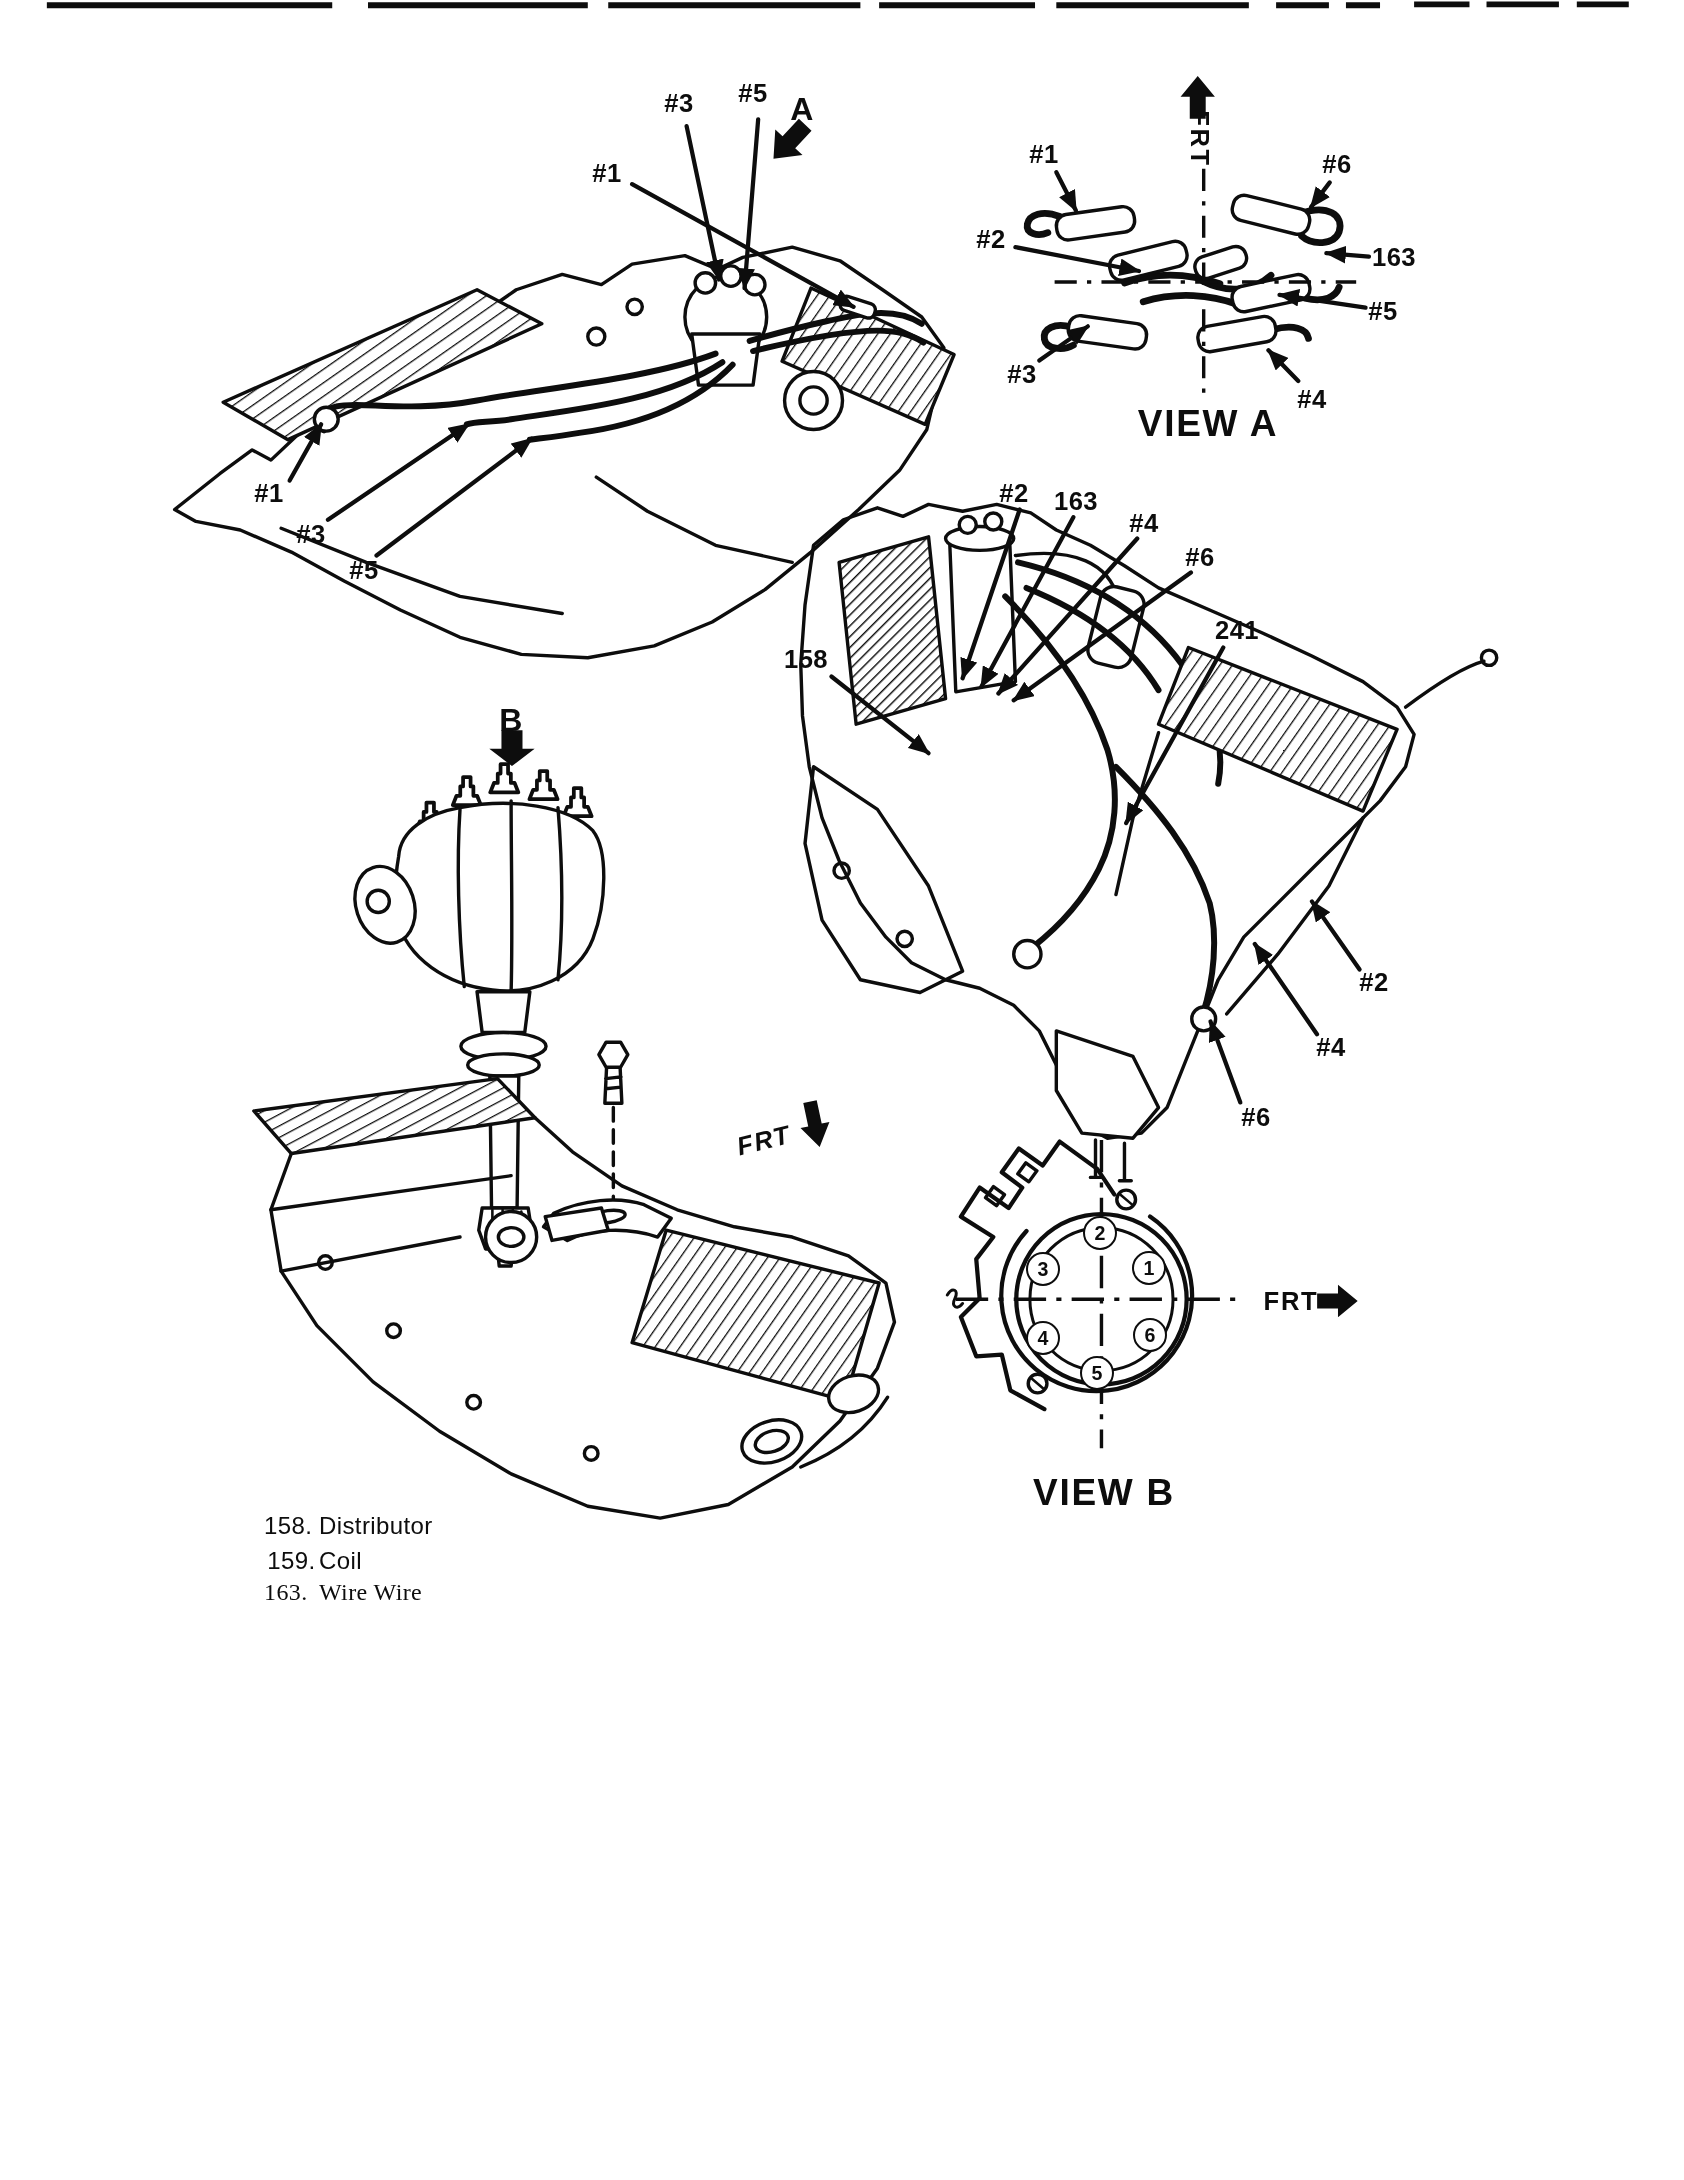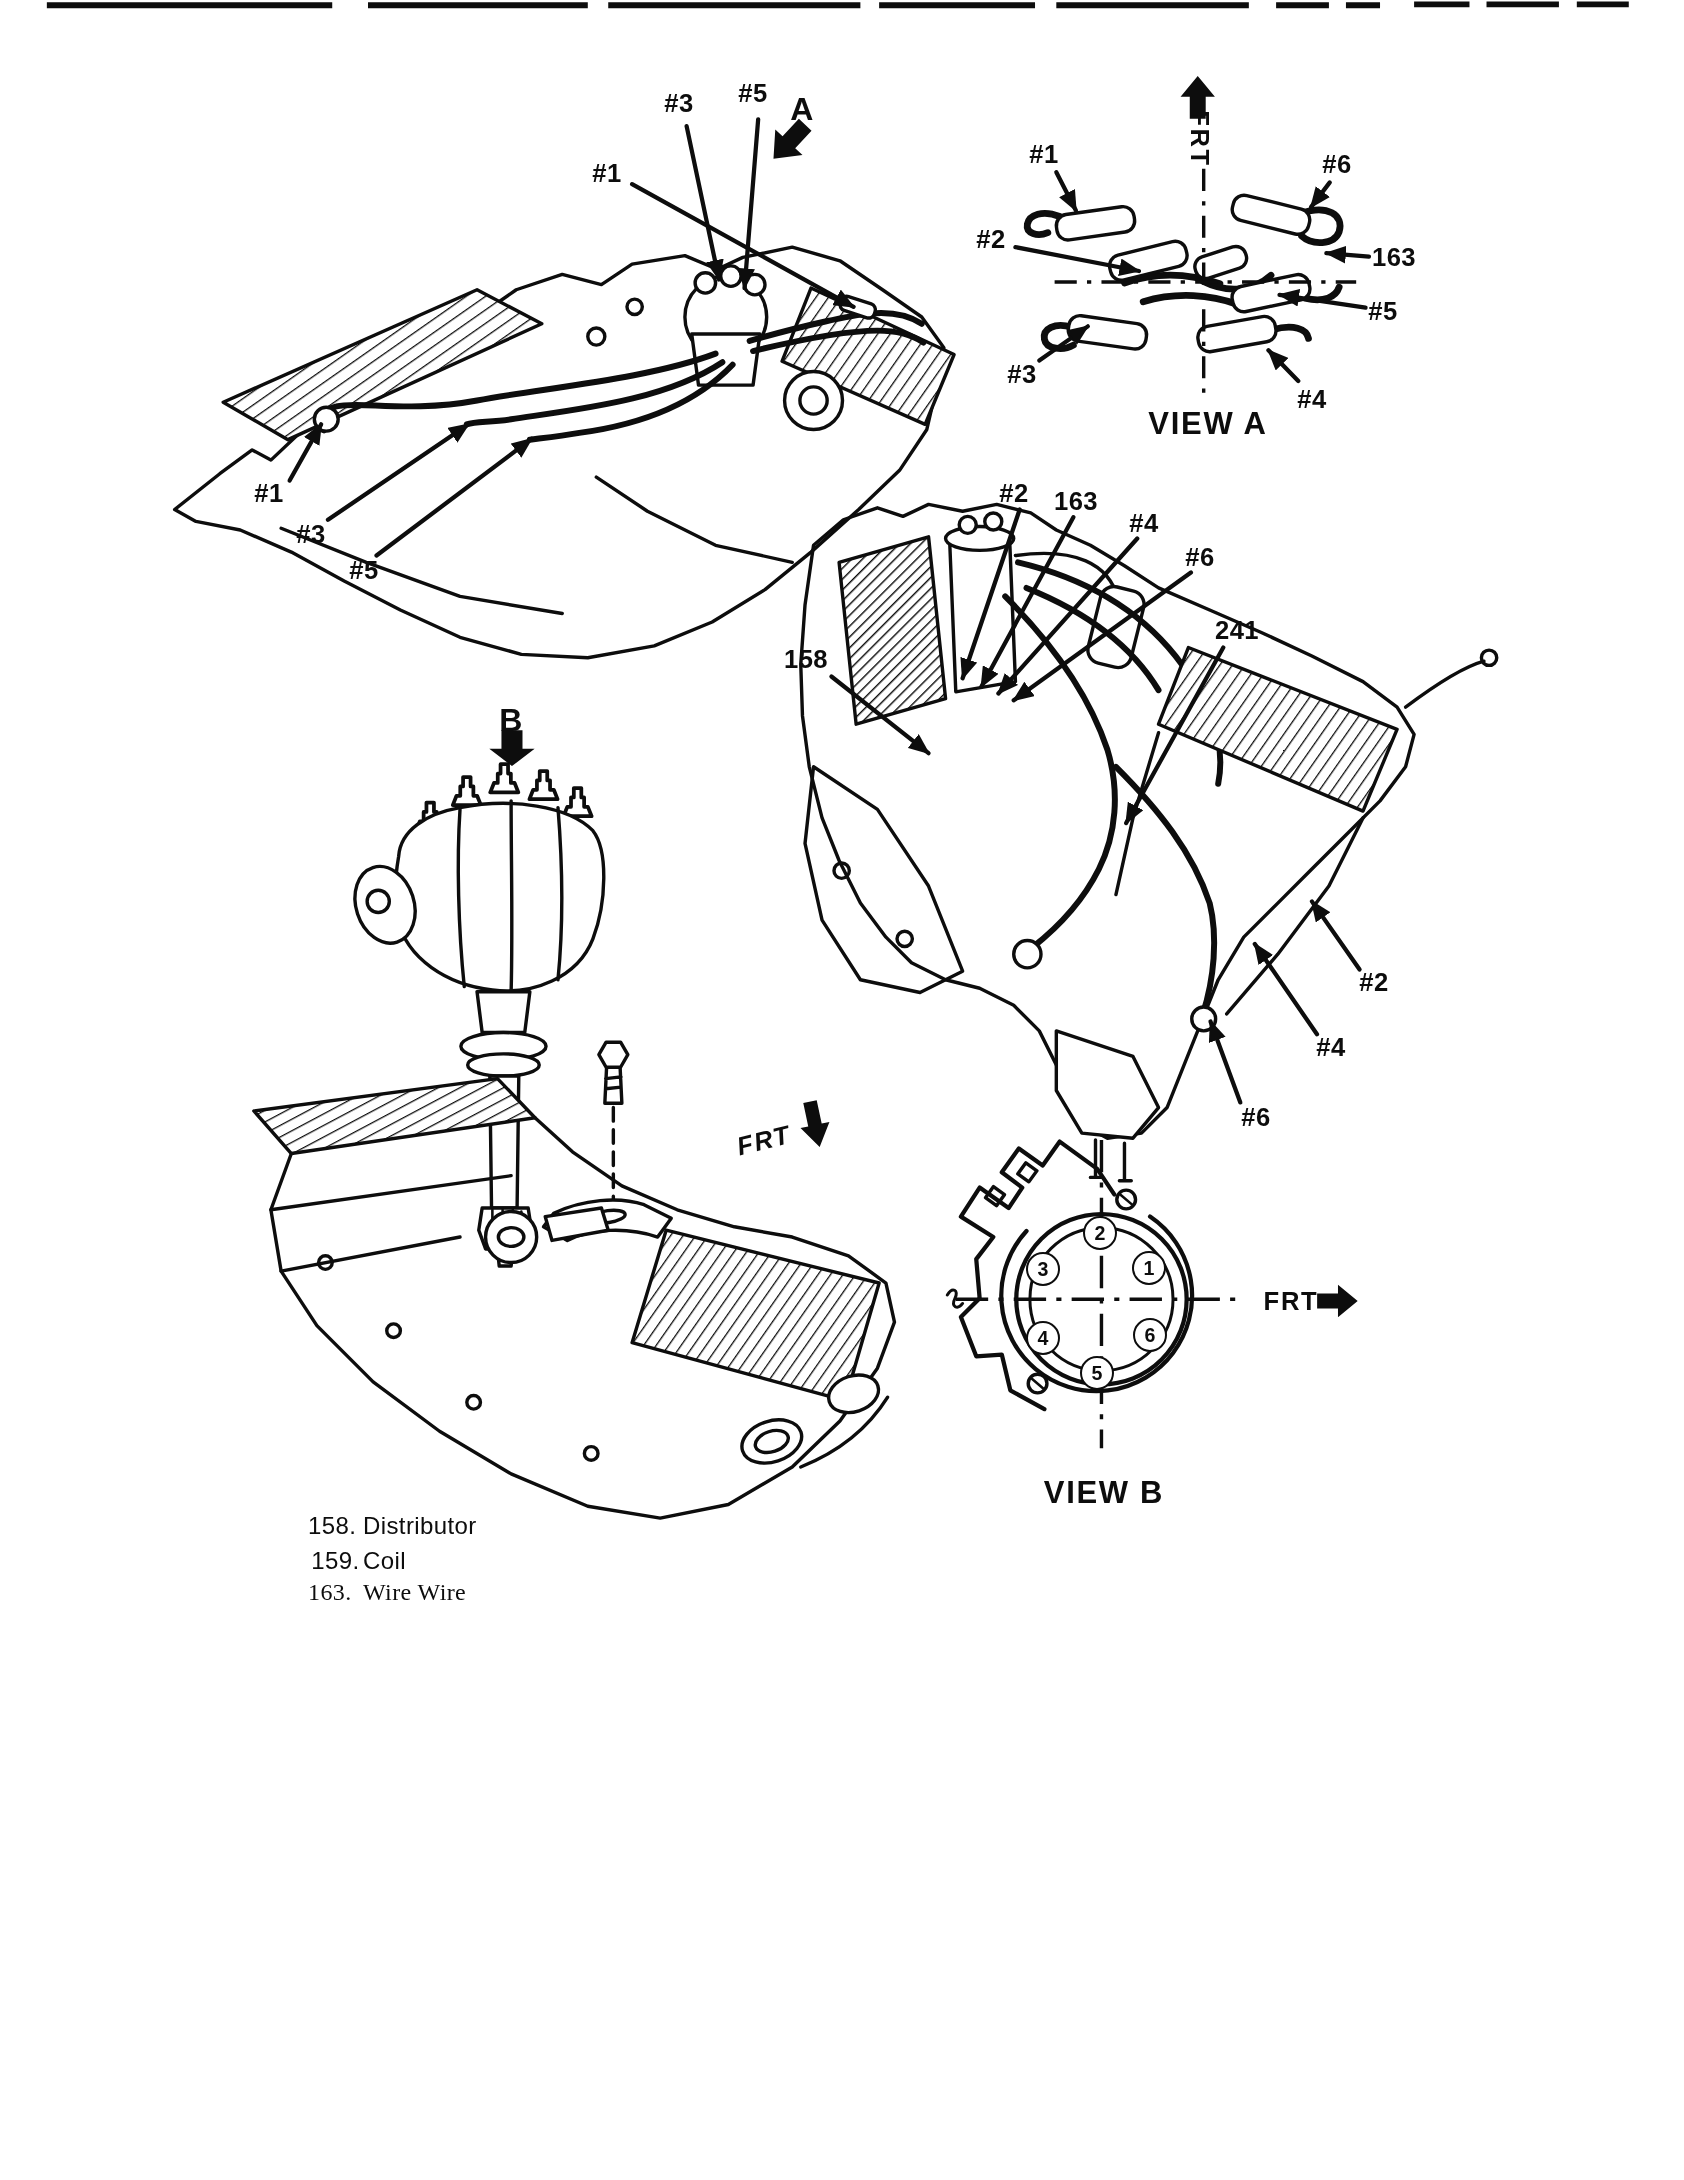--- a/index.html
+++ b/index.html
@@ -11,39 +11,39 @@
     font-family:"Liberation Sans", sans-serif;
   }
   #art{position:absolute;left:0;top:0;z-index:0;}
   .lbl{
     position:absolute;z-index:2;
     font-weight:700;font-size:25.6px;color:#0d0d0d;
     transform:translate(-50%,-50%);
     white-space:nowrap;letter-spacing:0.4px;line-height:1;
   }
   .lbl.big{font-size:32px;}
-  .lbl.title{font-size:31px;letter-spacing:1.7px;}
+  .lbl.title{font-size:37px;letter-spacing:1.7px;}
   .lbl.rot90{transform:translate(-50%,-50%) rotate(90deg);letter-spacing:2.6px;}
   .lbl.tilt{transform:translate(-50%,-50%) rotate(-14deg);letter-spacing:1.7px;font-style:italic;}
   .term{
     position:absolute;z-index:2;
     width:34px;height:34px;box-sizing:border-box;
     border:2.6px solid #0d0d0d;border-radius:50%;
     background:#fff;color:#0d0d0d;
     display:flex;align-items:center;justify-content:center;
     font-weight:700;font-size:19.6px;
     transform:translate(-50%,-50%);
   }
   .legend-line{
     position:absolute;z-index:2;left:264px;
     display:flex;align-items:baseline;
     font-weight:400;font-size:24px;color:#0d0d0d;
     letter-spacing:0.4px;
   }
-  .legend-line .num{min-width:55px;margin-left:44px;}
+  .legend-line .num{min-width:55px;}
 </style>
 </head>
 <body>
 
 <div id="canvas">
 
 <svg id="art" width="1685" height="2181" viewBox="0 0 1978 2560">
   <defs>
     <marker id="ah" viewBox="0 0 12 10" refX="11" refY="5" markerWidth="25" markerHeight="21" orient="auto" markerUnits="userSpaceOnUse">
       <path d="M0,0 L12,5 L0,10 Z" fill="#0d0d0d"></path>

